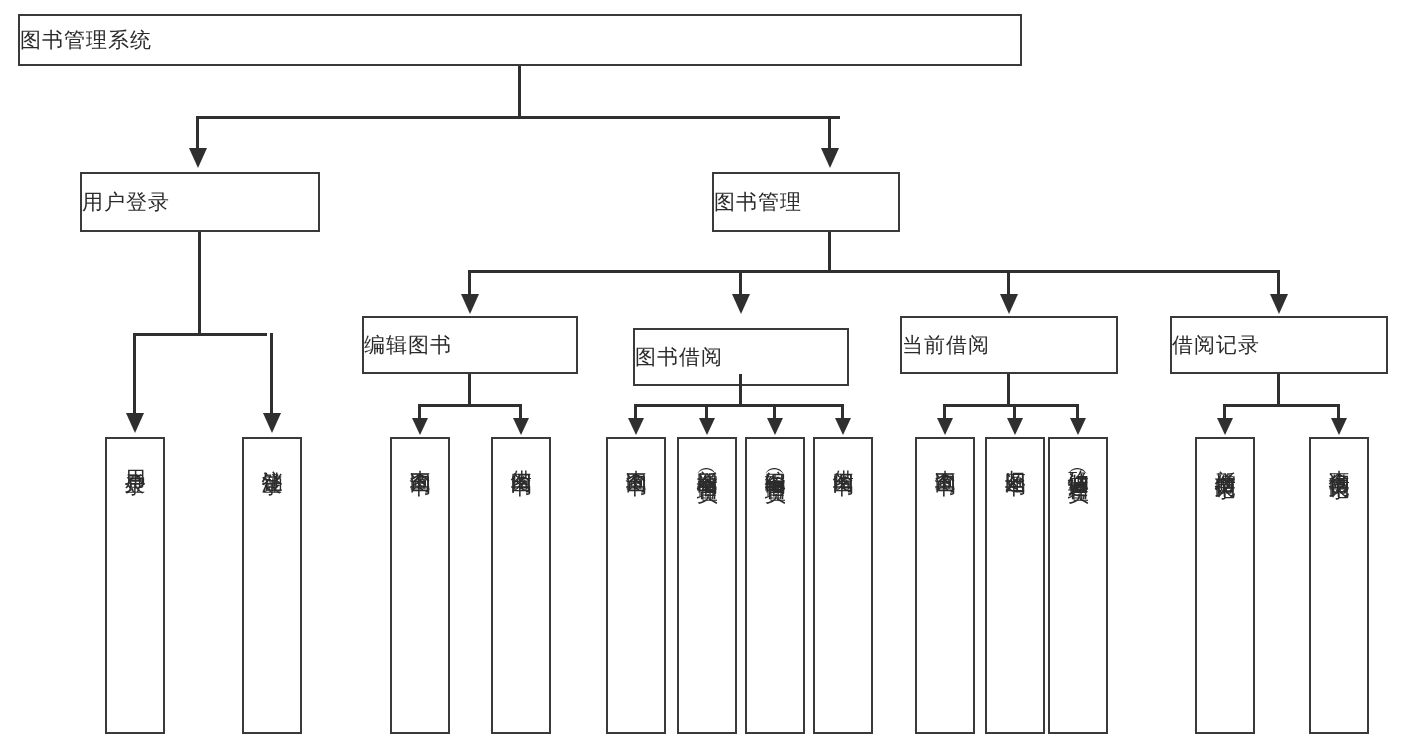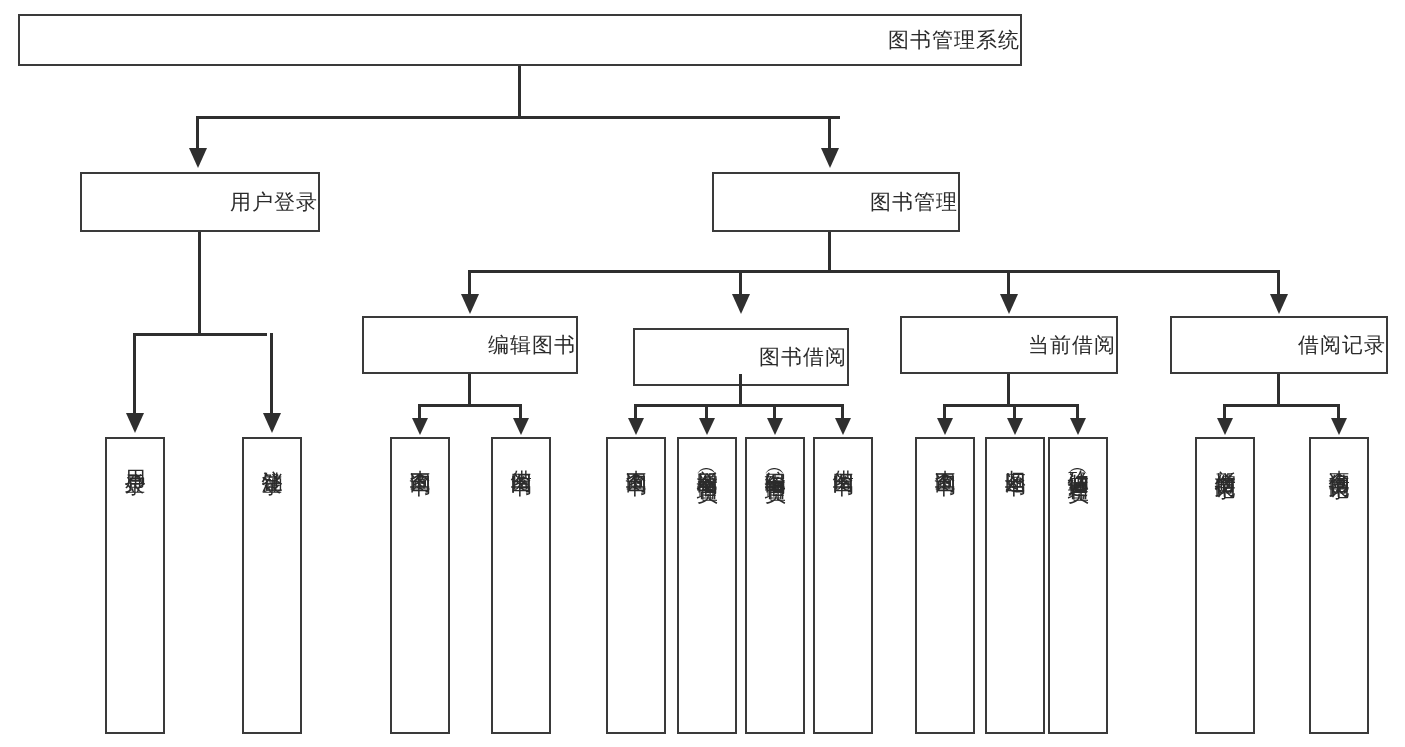--- a/index.html
+++ b/index.html
@@ -15,21 +15,21 @@
     overflow:hidden;
   }
   
   .node{
     position:absolute;
     box-sizing:border-box;
     background:#ffffff;
     border:2.5px solid #3a3a3a;
     display:flex;
     align-items:center;
-    justify-content:flex-end;
+    justify-content:flex-start;
     color:#2b2b2b;
   }
   .node.h-node{
     font-size:21px;
     letter-spacing:1px;
   }
   .node.v-node{
     font-size:21px;
     letter-spacing:1px;
     padding-top:14px;
@@ -94,21 +94,21 @@
   <div class="vline" style="left:196px;top:116px;height:34px;"></div>
   <div class="arrow" style="left:189px;top:148px;"></div>
 
   <div class="vline" style="left:828px;top:116px;height:34px;"></div>
   <div class="arrow" style="left:821px;top:148px;"></div>
 
   <div class="node h-node" style="left:80px;top:172px;width:240px;height:60px;">
     <span>用户登录</span>
   </div>
 
-  <div class="node h-node" style="left:712px;top:172px;width:248px;height:60px;">
+  <div class="node h-node" style="left:712px;top:172px;width:188px;height:60px;">
     <span>图书管理</span>
   </div>
 
   <div class="vline" style="left:198px;top:232px;height:103px;"></div>
   <div class="hline" style="left:133px;top:333px;width:134px;"></div>
   <div class="vline" style="left:133px;top:333px;height:82px;"></div>
   <div class="arrow" style="left:126px;top:413px;"></div>
   <div class="vline" style="left:270px;top:333px;height:82px;"></div>
   <div class="arrow" style="left:263px;top:413px;"></div>
 

